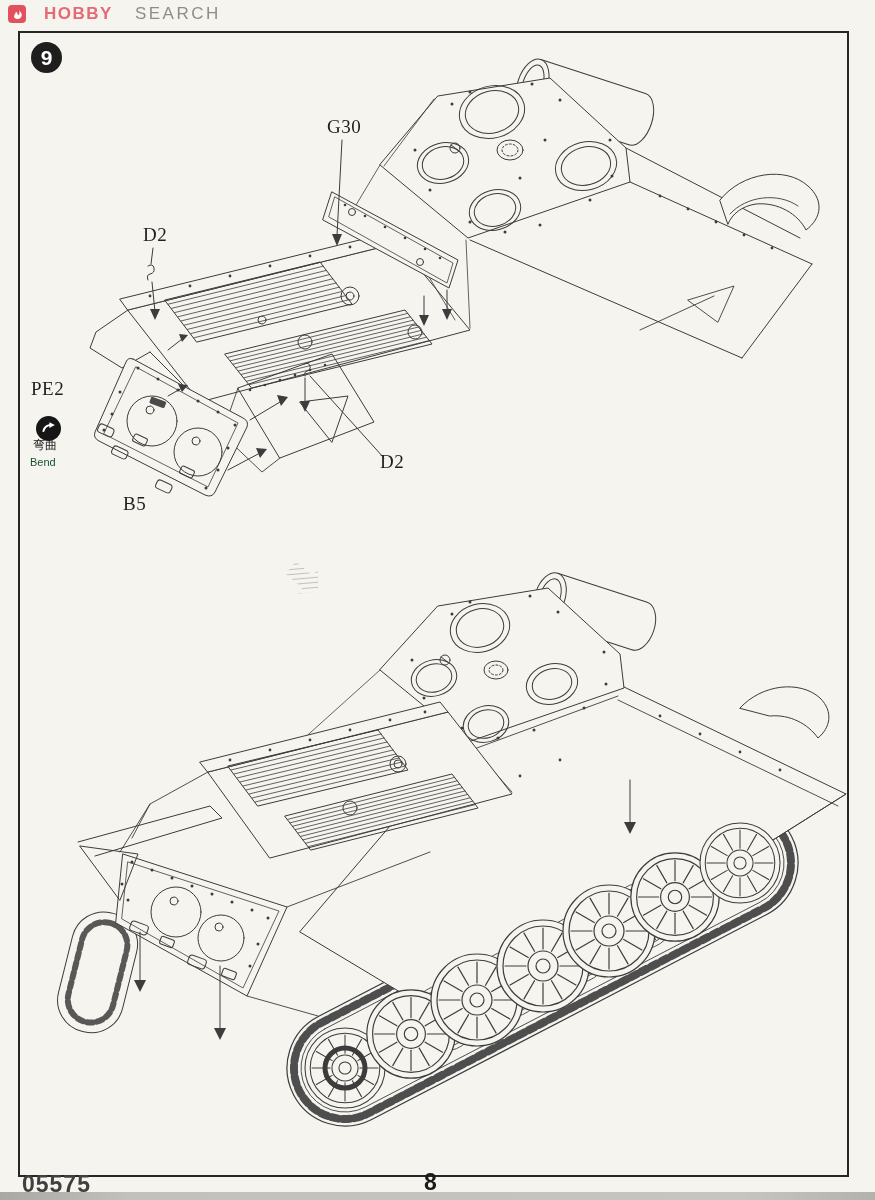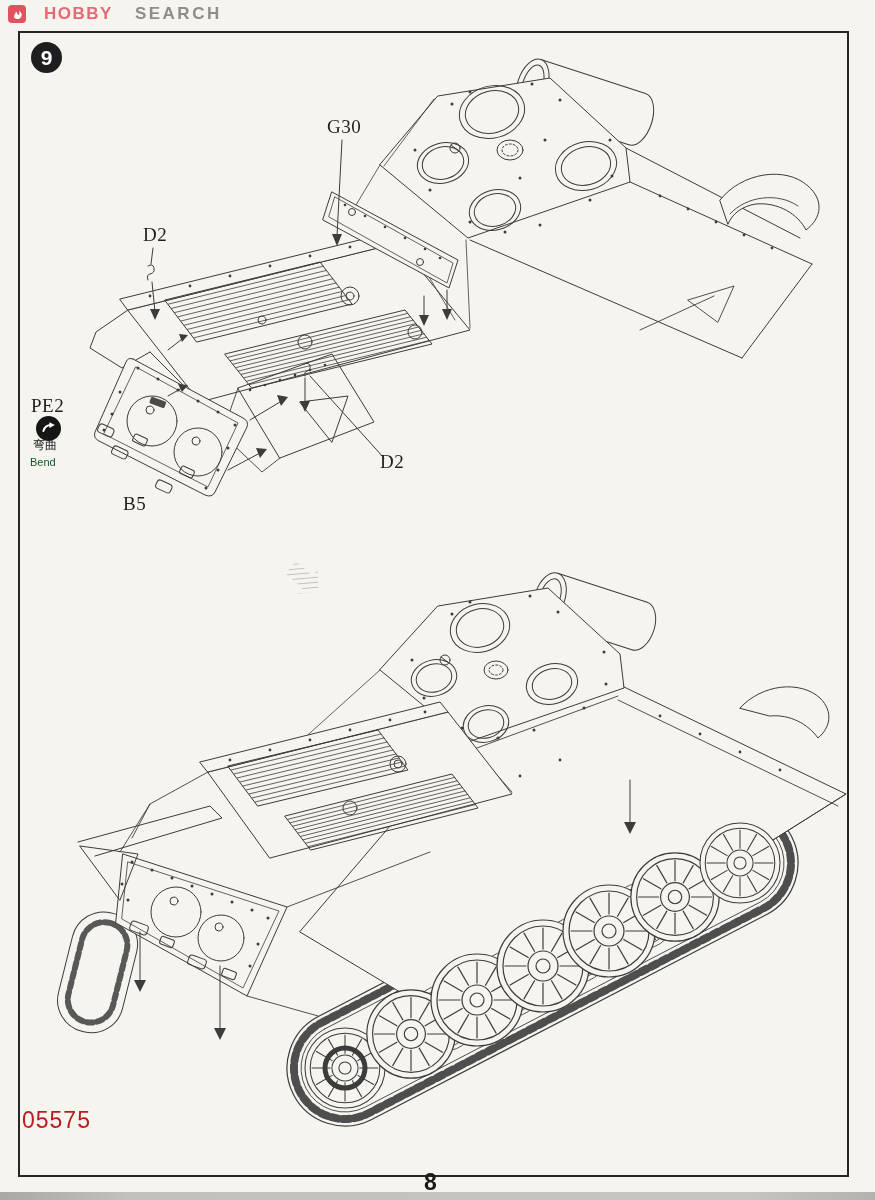--- a/index.html
+++ b/index.html
@@ -5,35 +5,35 @@
   html,body{margin:0;padding:0;}
   body{
     width:875px;height:1200px;position:relative;overflow:hidden;
     background:#f5f4ef;
     font-family:"Liberation Sans",sans-serif;
   }
   
   .hdr{position:absolute;left:8px;top:4px;display:flex;align-items:center;gap:18px;height:20px;}
   .hdr .sq{width:18px;height:18px;border-radius:4px;background:#e2525e;display:flex;align-items:center;justify-content:center;}
   .hdr .brand{color:#e56a75;font-weight:bold;font-size:17px;letter-spacing:1.5px;}
-  .hdr .suffix{color:#8d8d8d;font-weight:bold;font-size:17px;letter-spacing:2.5px;margin-left:4px;}
+  .hdr .suffix{color:#8d8d8d;font-weight:normal;font-size:17px;letter-spacing:2.5px;margin-left:4px;}
   
   .frame{position:absolute;left:18px;top:31px;width:827px;height:1142px;border:2px solid #262626;background:transparent;}
   
   .badge{position:absolute;left:31px;top:42px;width:31px;height:31px;border-radius:50%;background:#1e1e1e;color:#fff;
          display:flex;align-items:center;justify-content:center;font-size:21px;font-weight:bold;}
   
   .plabel{position:absolute;color:#1f1f1f;font-size:19px;letter-spacing:0.5px;font-family:Liberation Serif, serif;}
   
   .bend-ic{position:absolute;left:36px;top:416px;width:25px;height:25px;border-radius:50%;background:#161616;
            display:flex;align-items:center;justify-content:center;}
   .bend-cn{position:absolute;left:33px;top:437px;font-size:12px;color:#222;}
   .bend-en{position:absolute;left:30px;top:456px;font-size:11px;color:#14532d;}
   
-  .kitnum{position:absolute;left:22px;top:1107px;font-size:23px;font-weight:normal;color:#b91c1c;letter-spacing:1px;}
+  .kitnum{position:absolute;left:22px;top:1171px;font-size:23px;font-weight:bold;color:#404040;letter-spacing:1px;}
   .pagenum{position:absolute;left:424px;top:1169px;font-size:23px;font-weight:bold;color:#1b1b1b;}
   .scan-edge{position:absolute;left:0;top:1192px;width:875px;height:8px;
              background:linear-gradient(90deg,#a9a8a3,#c2c1bc 15%,#c6c5c0 85%,#b3b2ad);}
   svg.art{position:absolute;left:0;top:0;pointer-events:none;}
 </style>
 </head>
 <body>
 
 <div class="hdr">
   <span class="sq">
@@ -365,21 +365,21 @@
   <path d="M140,932 L140,984 M220,966 L220,1032"></path>
   <g fill="#3c3c3c" stroke="none">
     <polygon points="140,992 134,980 146,980"></polygon>
     <polygon points="220,1040 214,1028 226,1028"></polygon>
   </g>
 </g>
 </svg>
 
 <div class="plabel" style="left:327px;top:116px;">G30</div>
 <div class="plabel" style="left:143px;top:224px;">D2</div>
-<div class="plabel" style="left:31px;top:395px;text-align:center;">PE2</div>
+<div class="plabel" style="left:31px;top:378px;text-align:center;">PE2</div>
 <div class="plabel" style="left:123px;top:493px;">B5</div>
 <div class="plabel" style="left:380px;top:451px;">D2</div>
 
 <div class="bend-ic">
   <svg width="17" height="17" viewBox="0 0 20 20">
     <path d="M4,13 Q6,6 13,6" stroke="#fff" stroke-width="2.4" fill="none" stroke-linecap="round"></path>
     <polygon points="11,2.5 17.5,6 11,9.5" fill="#fff"></polygon>
   </svg>
 </div>
 <div class="bend-cn">弯曲</div>

